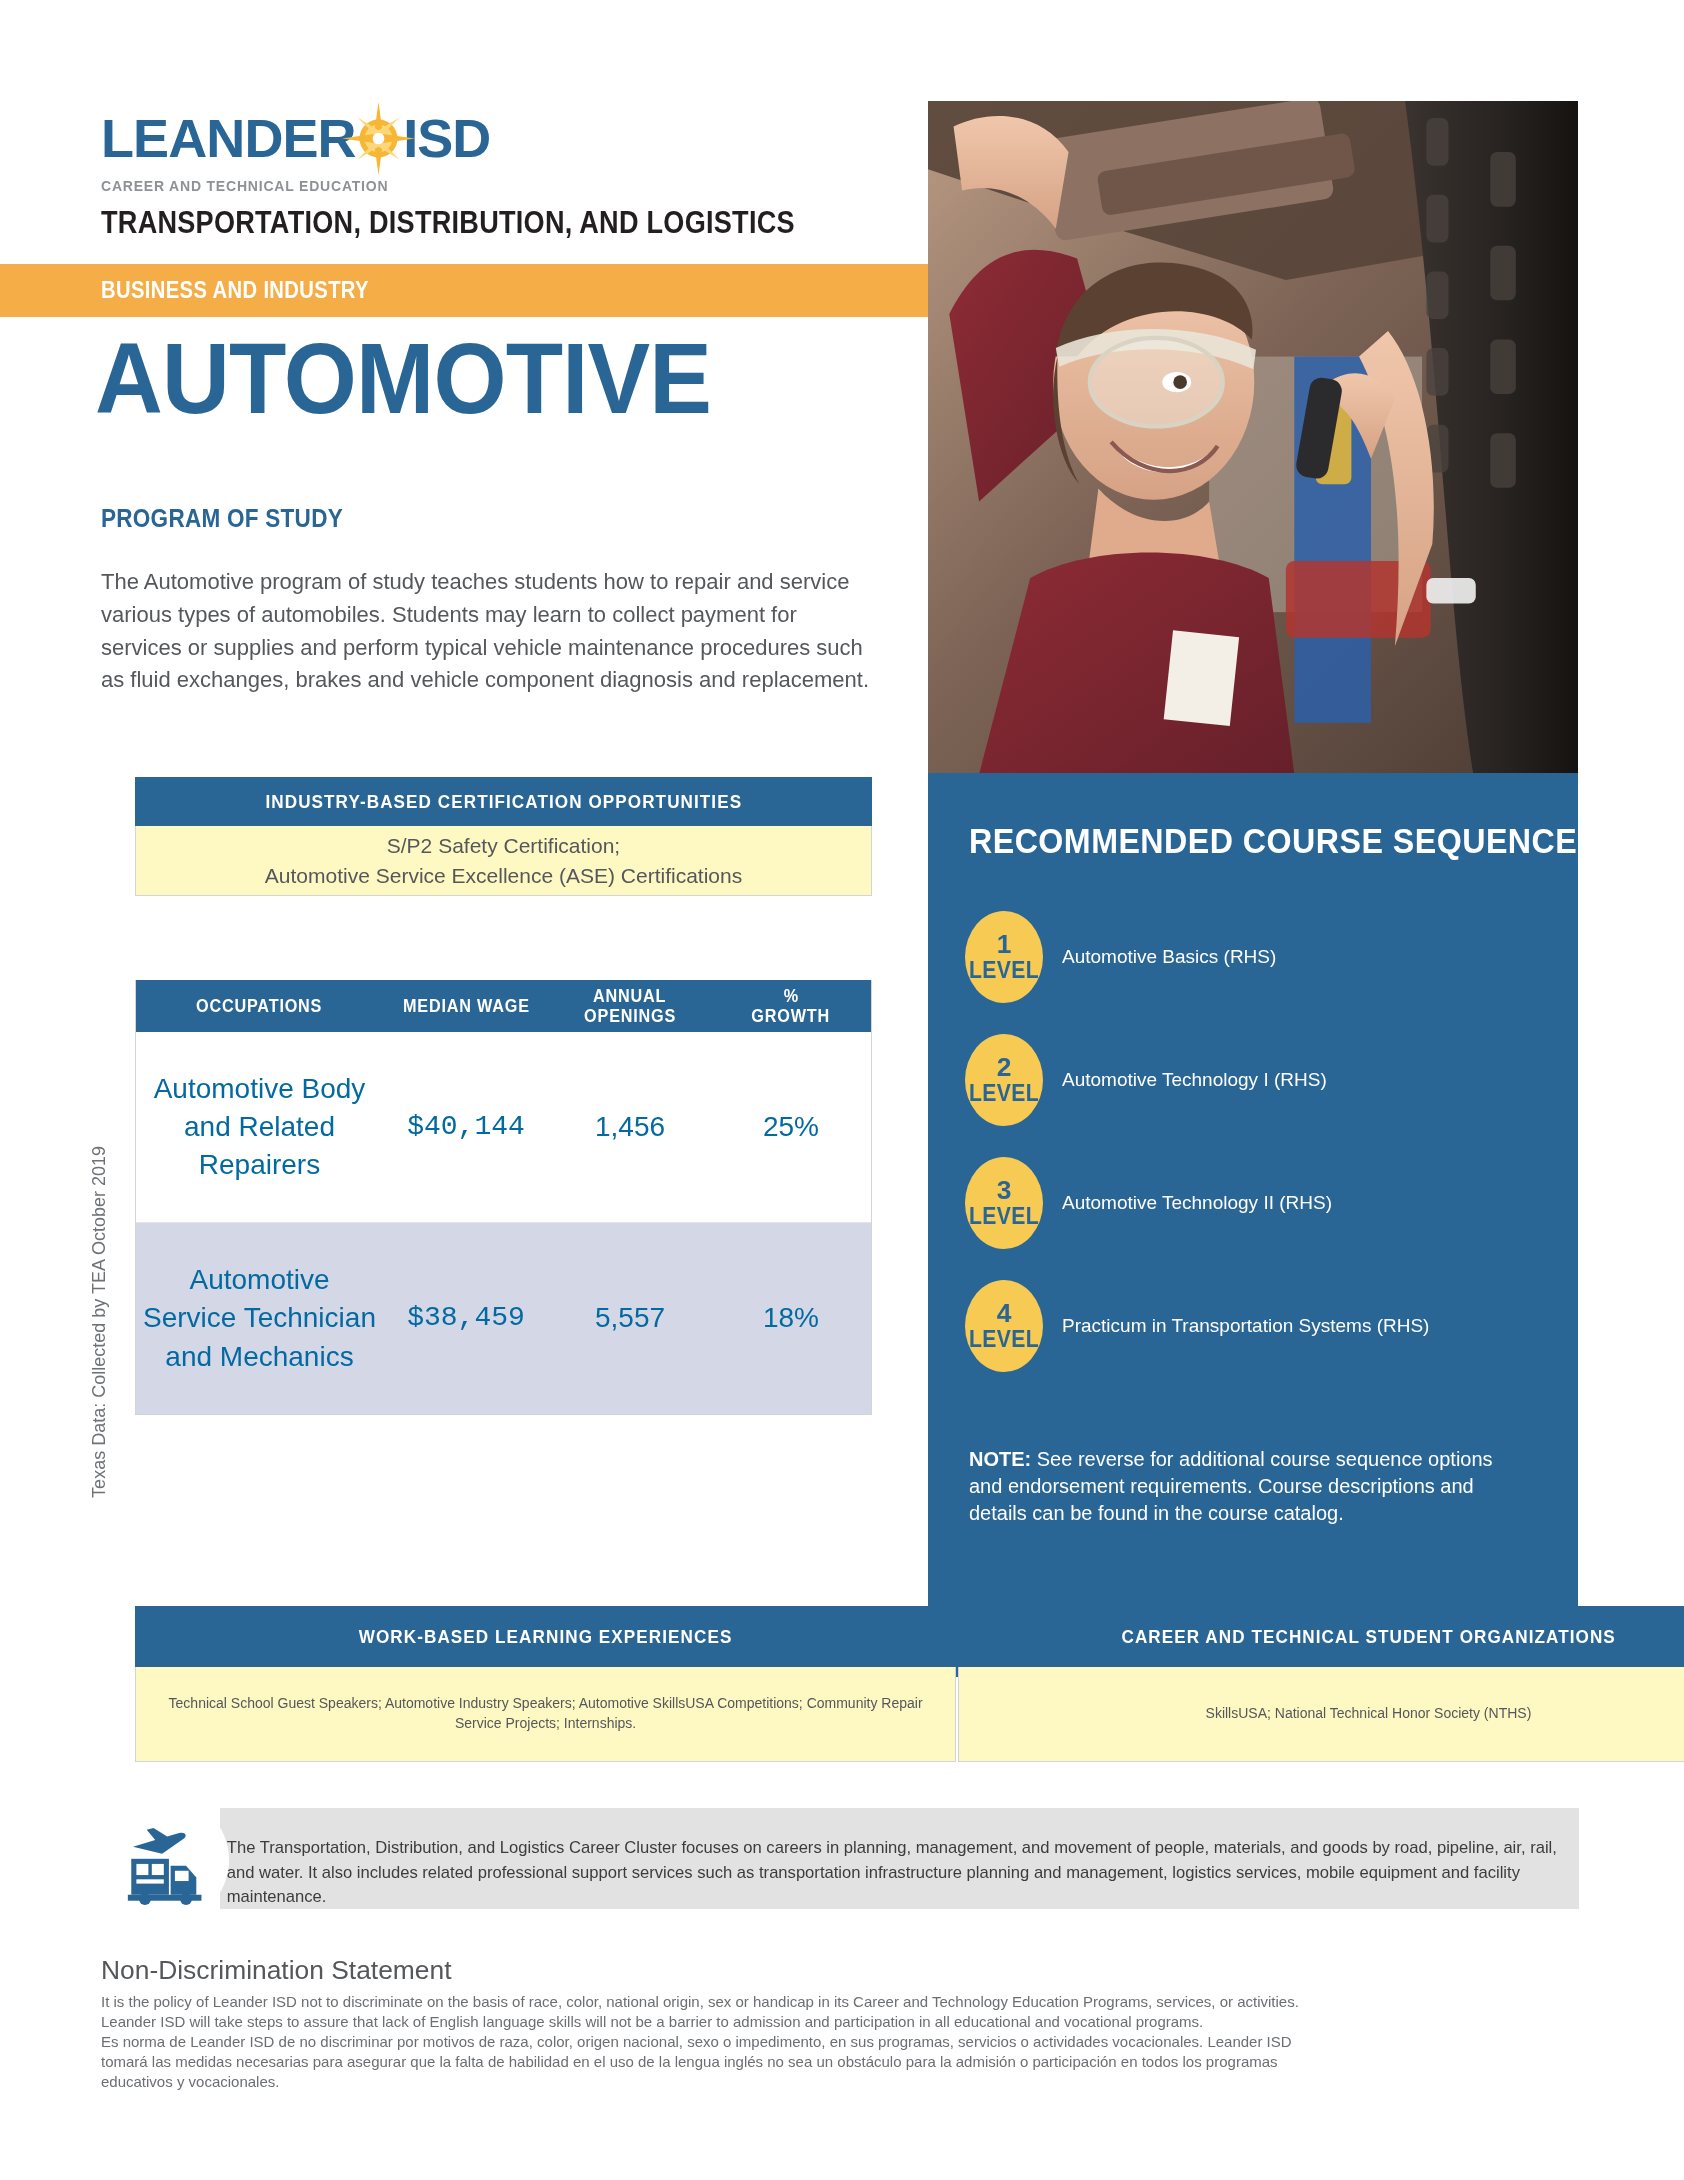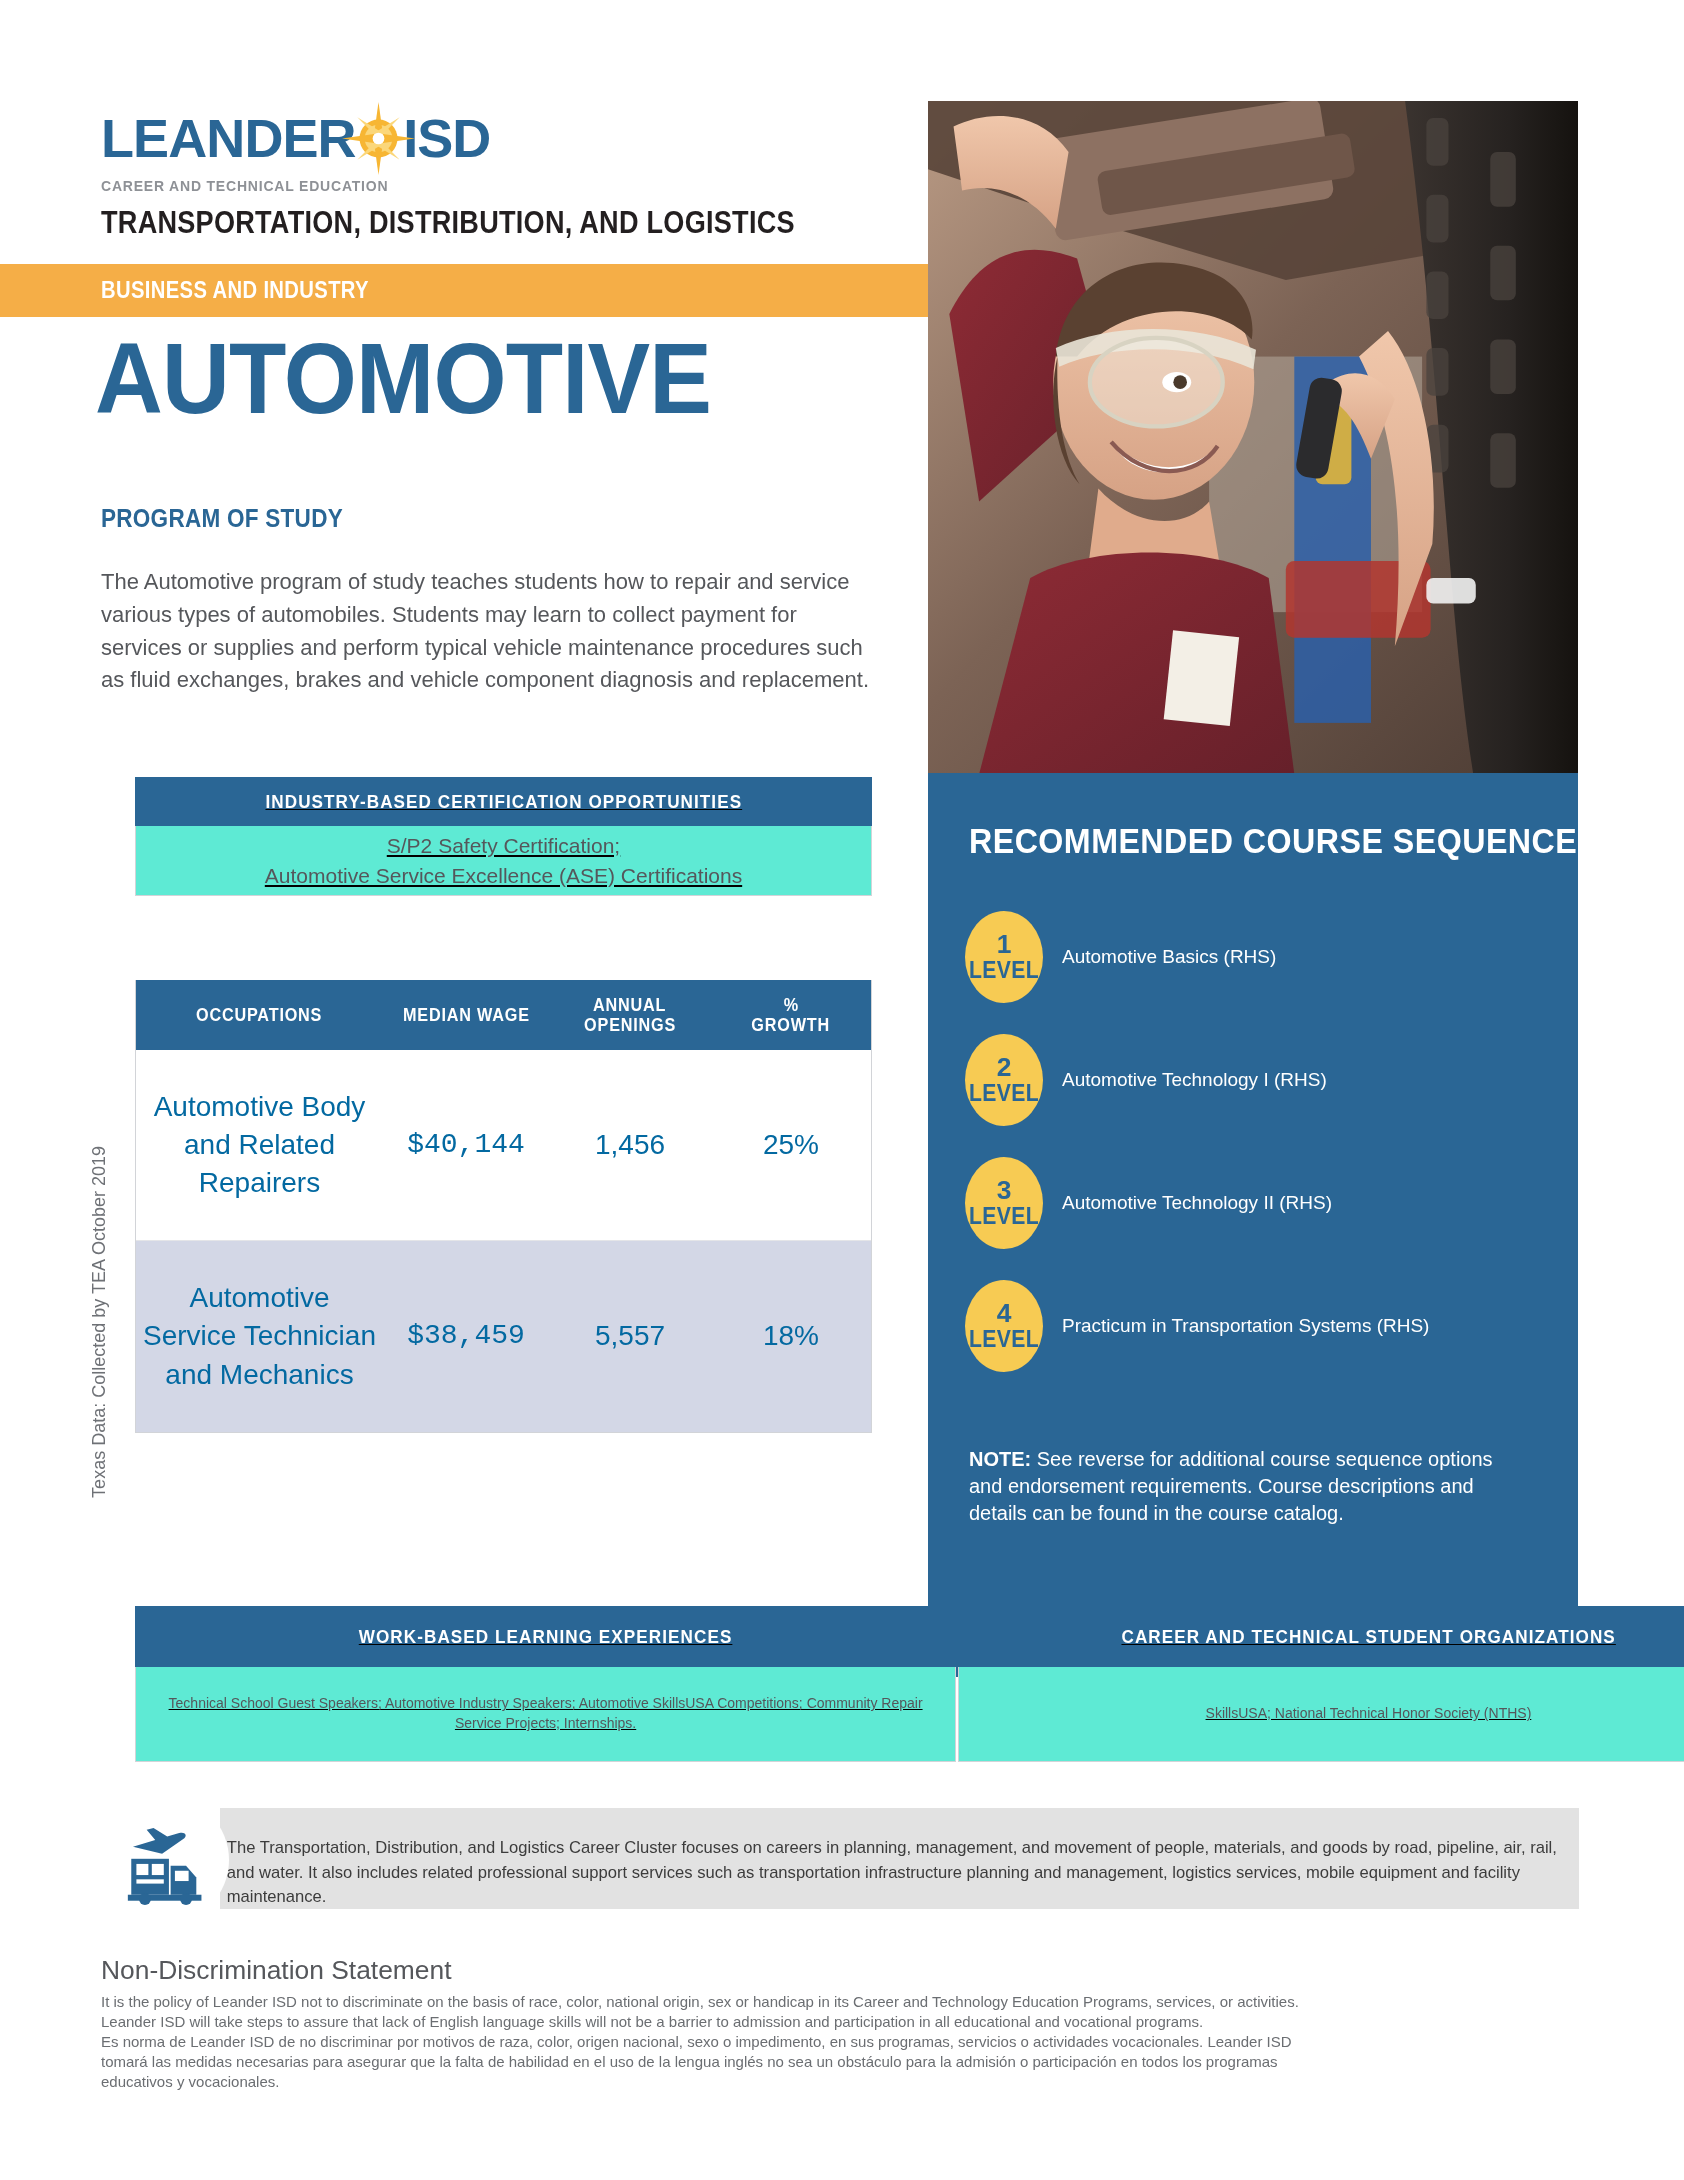--- a/index.html
+++ b/index.html
@@ -130,22 +130,21 @@
     font-size: 18px;
     color: #6e7176;
     white-space: nowrap;
     transform-origin: left top;
     transform: rotate(-90deg) translateX(-100%);
   }
 
   
   .card {
     position: absolute;
-    background: #5eead4;
-    text-decoration: underline;
+    background: #fef9c3;
   }
   .card-head {
     background: #2A6695;
     color: #ffffff;
     display: flex;
     align-items: center;
     justify-content: center;
     font-family: "Liberation Sans Narrow","Liberation Sans", sans-serif;
     font-weight: 700;
     letter-spacing: 1.2px;
@@ -180,21 +179,21 @@
   .occ-table {
     position: absolute;
     left: 135px; top: 980px;
     width: 737px;
     border: 0.9px solid #d2d4d8;
     border-top: none;
   }
   .occ-head {
     display: flex;
     background: #2A6695;
-    height: 70px;
+    height: 52px;
     align-items: center;
     color: #fff;
   }
   .occ-head .th {
     font-family: "Liberation Sans Narrow","Liberation Sans", sans-serif;
     font-weight: 700;
     font-size: 18px;
     letter-spacing: 0.9px;
     text-align: center;
     line-height: 1.12;

